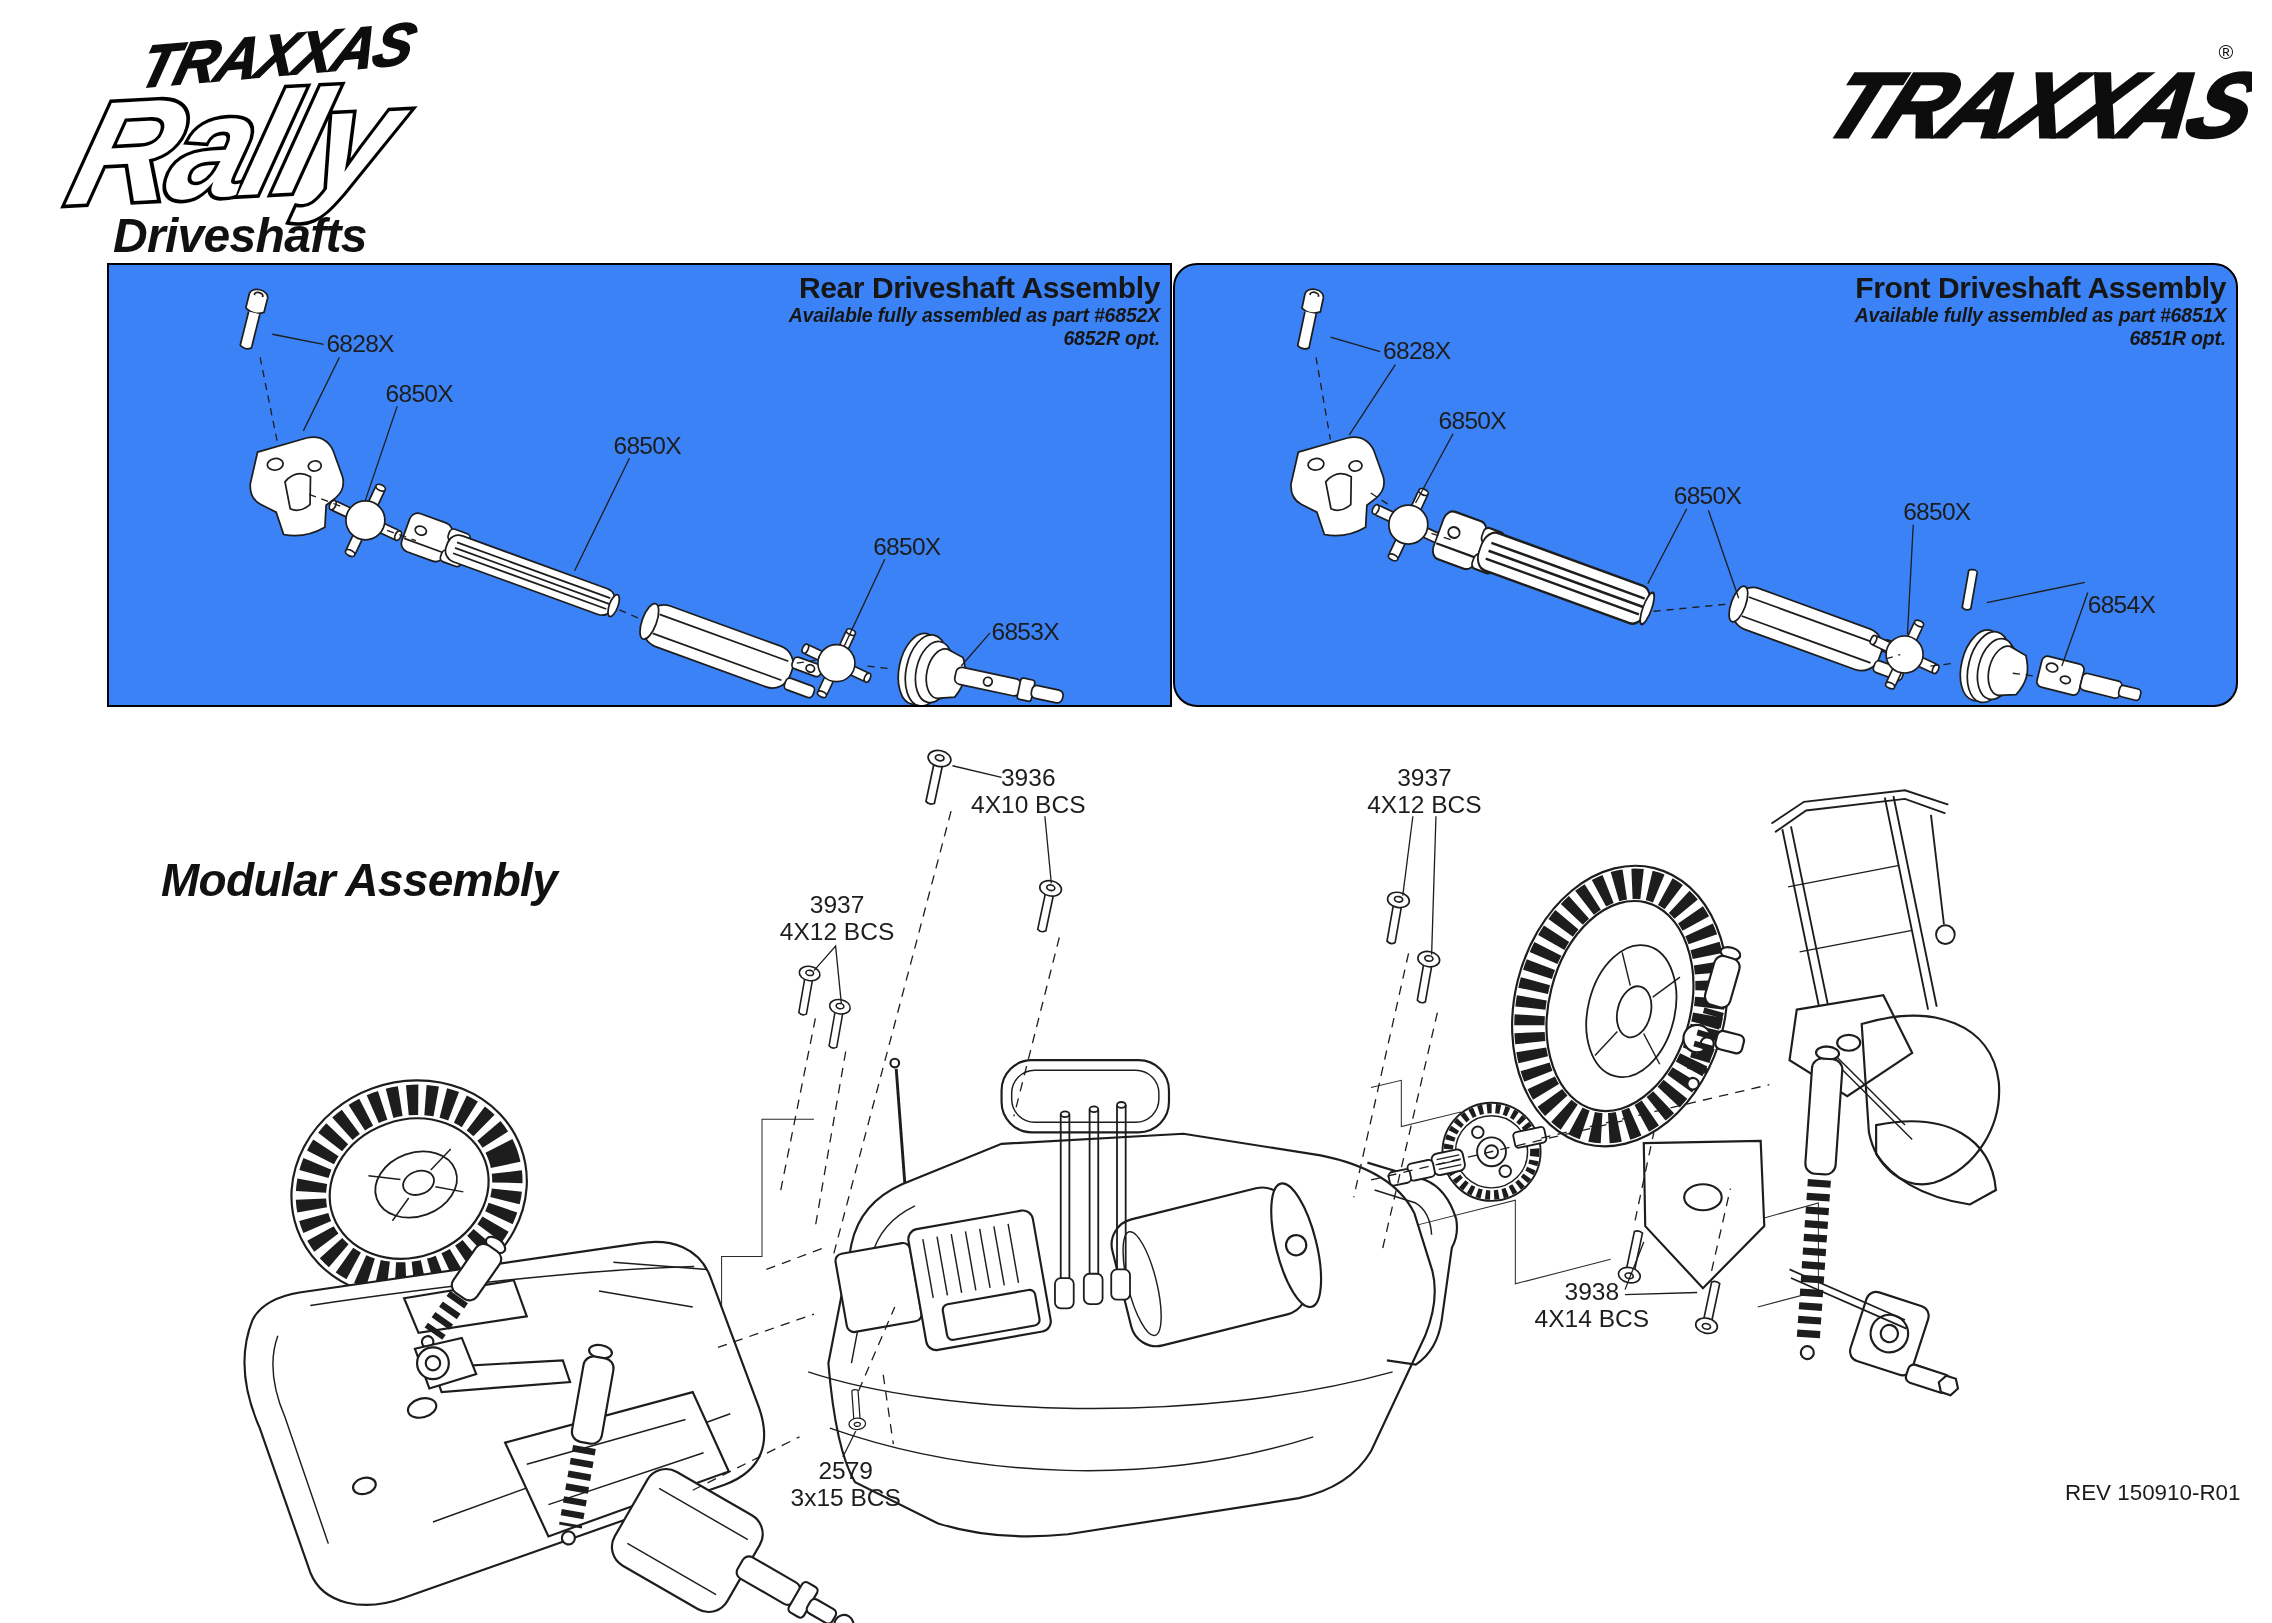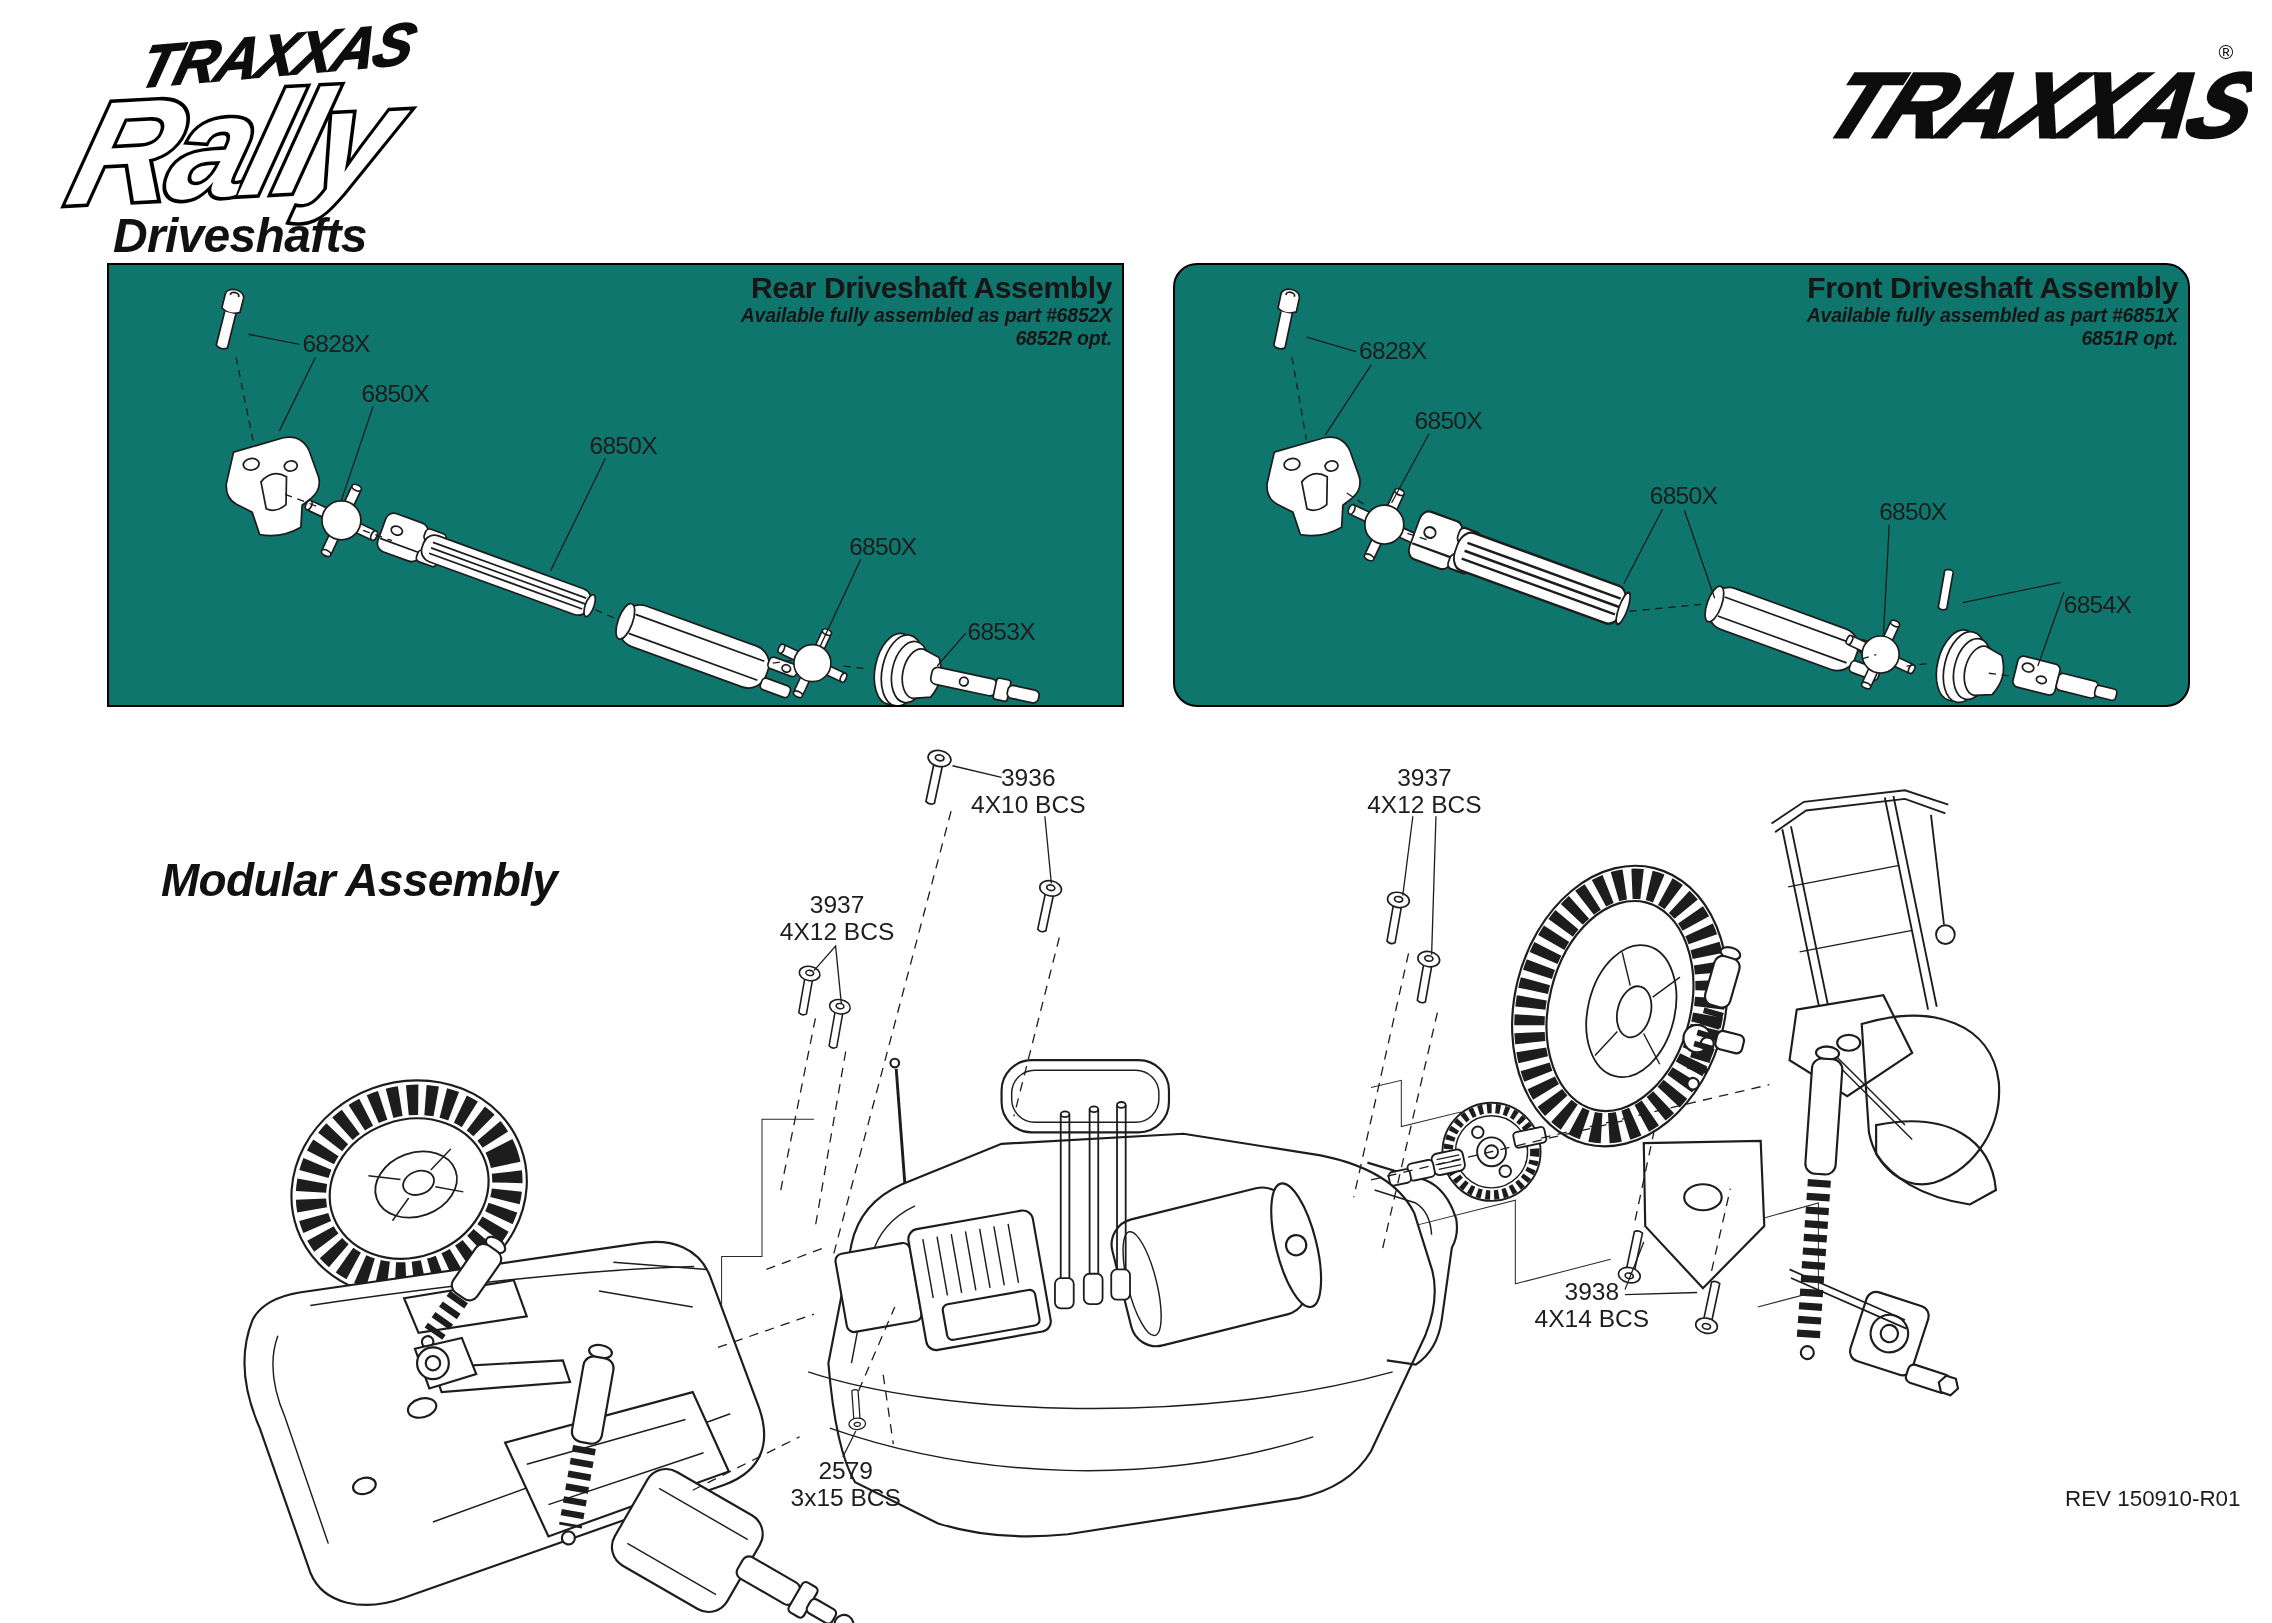--- a/index.html
+++ b/index.html
@@ -1,28 +1,28 @@
 <!DOCTYPE html>
 <html style="font-size:11.5px"><head>
 <meta charset="utf-8">
 <style>
   html,body{margin:0;padding:0;background:#fff;}
   body{width:2273px;height:1623px;position:relative;font-family:"Liberation Sans",sans-serif;color:#1a1a1a;overflow:hidden;}
   .abs{position:absolute;}
   .heading{font-weight:bold;font-style:italic;letter-spacing:-0.7px;color:#111;white-space:nowrap;}
   #driveshafts-heading{left:113px;top:208px;font-size:48px;}
   #modular-heading{left:113px;top:853px;font-size:46px;margin-left:48px;}
-  .part-box{position:absolute;top:263px;width:1013px;height:440px;border:2.9px solid #000;background:#0f766e;}
+  .part-box{position:absolute;top:263px;width:1013px;height:440px;border:2.9px solid #000;background:#3b82f6;padding-left:48px;}
   #rear-box{left:107px;}
   #front-box{left:1173px;border-radius:24px;}
   .box-head{position:absolute;top:5.8px;right:10px;text-align:right;color:#161616;z-index:3;}
   .box-title{font-size:30px;font-weight:bold;line-height:1.1;letter-spacing:-0.4px;}
   .box-sub{font-size:19.5px;font-weight:bold;line-height:1.18;letter-spacing:-0.2px;font-style:italic;}
   .box-svg{position:absolute;left:0;top:0;width:100%;height:100%;}
-  #rev-text{left:2065px;top:1480px;font-size:22.4px;color:#1c1c1c;letter-spacing:0;margin-top:6px;}
+  #rev-text{left:2065px;top:1480px;font-size:22.4px;color:#1c1c1c;letter-spacing:0;}
   svg text{font-family:"Liberation Sans",sans-serif;}
   .plabel{font-size:34px;letter-spacing:-1px;}
 </style>
 </head>
 <body>
 
 <svg width="0" height="0" style="position:absolute" aria-hidden="true">
   <defs>
     <g id="pin-part">
       <ellipse cx="0" cy="-36" rx="13" ry="9"></ellipse>

